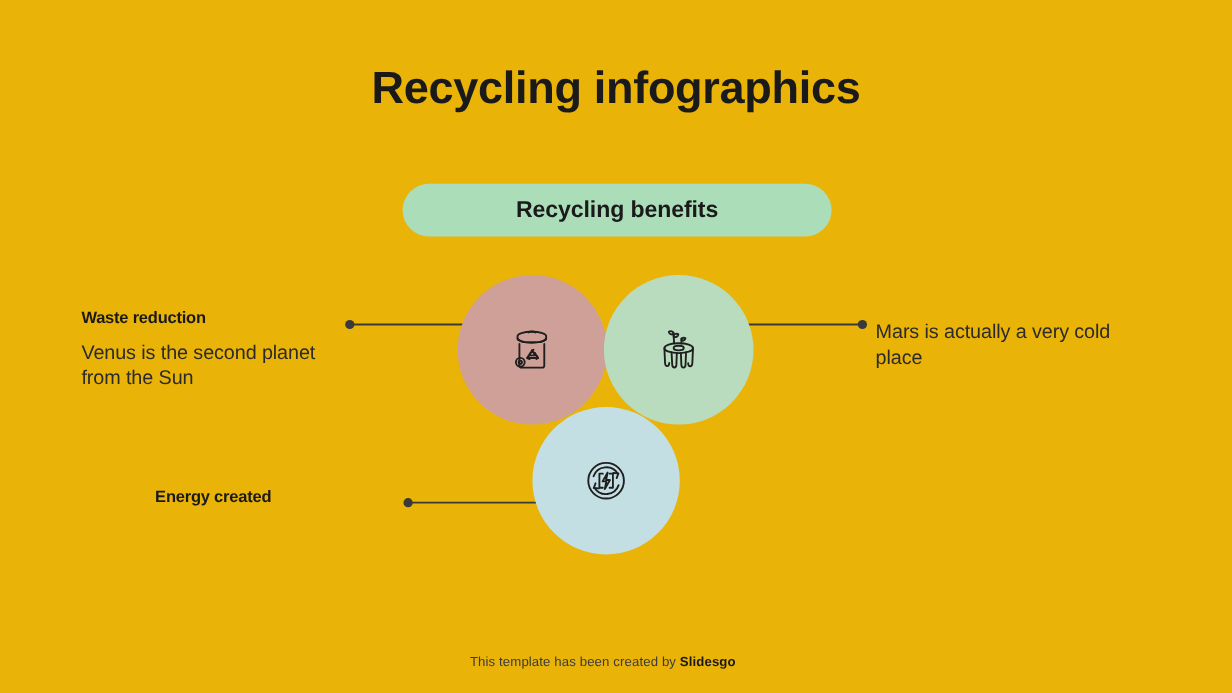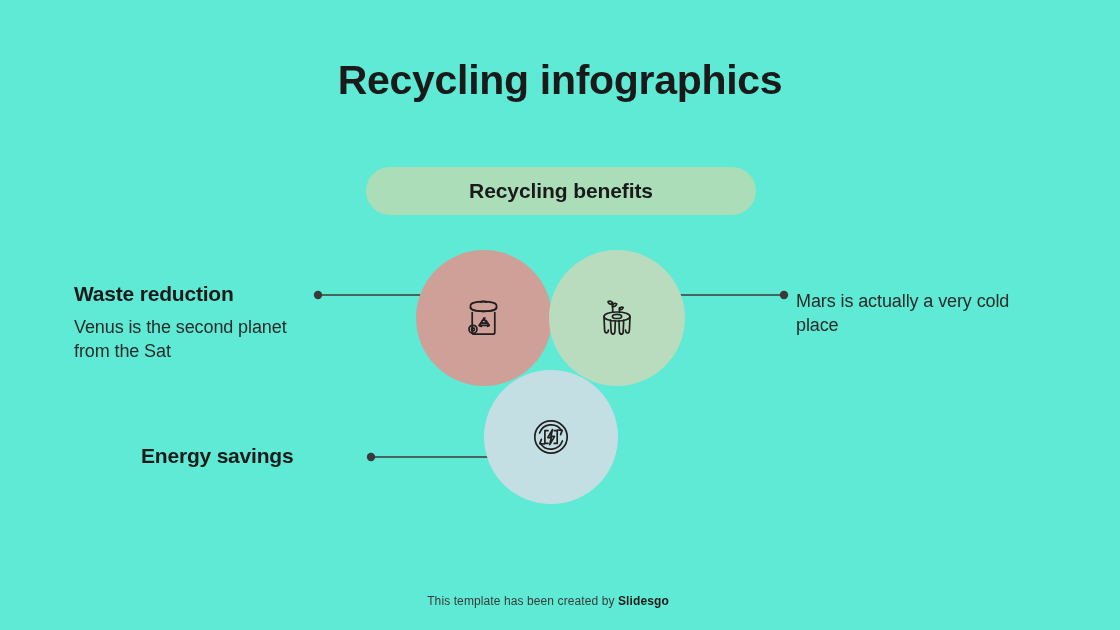--- a/index.html
+++ b/index.html
@@ -109,21 +109,21 @@
     width: 1120px;
     height: 630px;
     z-index: 1;
     pointer-events: none;
   }
 
   
   .info-block { position: absolute; }
 
   .info-heading {
-    font-size: 21px;
+    font-size: 15px;
     font-weight: bold;
     color: #1a1a1a;
     line-height: 1.24;
     letter-spacing: -0.2px;
   }
   .info-body {
     margin-top: 9px;
     font-size: 18px;
     font-weight: normal;
     color: #2b2b2b;
@@ -159,21 +159,21 @@
     text-align: center;
     font-size: 12px;
     color: #3b3b3b;
     letter-spacing: 0.1px;
   }
   #footer-credit-brand { font-weight: bold; color: #1a1a1a; }
 </style>
 </head>
 <body>
 
-<div id="slide" style="background: #5eead4;">
+<div id="slide" style="background: #eab308;">
 
   <div id="page-title">Recycling infographics</div>
 
   <div id="subtitle-pill" style="background: rgb(171, 221, 185); margin-top: 21px;">
     <span id="subtitle-pill-label">Recycling benefits</span>
   </div>
 
   <svg id="connectors" viewBox="0 0 1120 630" width="1120" height="630">
 
     <g>
@@ -255,28 +255,28 @@
 
         <path d="M29.2 19.6 L32.2 19.6 L32.2 32.4 L29.2 32.4"></path>
 
         <path d="M27.4 18.6 L22.8 26.6 L26.2 26.6 L24.8 33.6 L29.5 25.4 L26.0 25.4 Z"></path>
       </svg>
     </div>
   </div>
 
   <div class="info-block" id="block-waste">
     <div class="info-heading">Waste reduction</div>
-    <div class="info-body">Venus is the second planet from the Sat</div>
+    <div class="info-body">Venus is the second planet from the Sun</div>
   </div>
 
   <div class="info-block" id="block-conservation">
     <div class="info-body">Mars is actually a very cold place</div>
   </div>
 
   <div class="info-block" id="block-energy">
-    <div class="info-heading">Energy savings</div>
+    <div class="info-heading">Energy created</div>
   </div>
 
   <div id="footer-credit">
     <span>This template has been created by </span><span id="footer-credit-brand">Slidesgo</span>
   </div>
 
 </div>
 
 </body></html>

